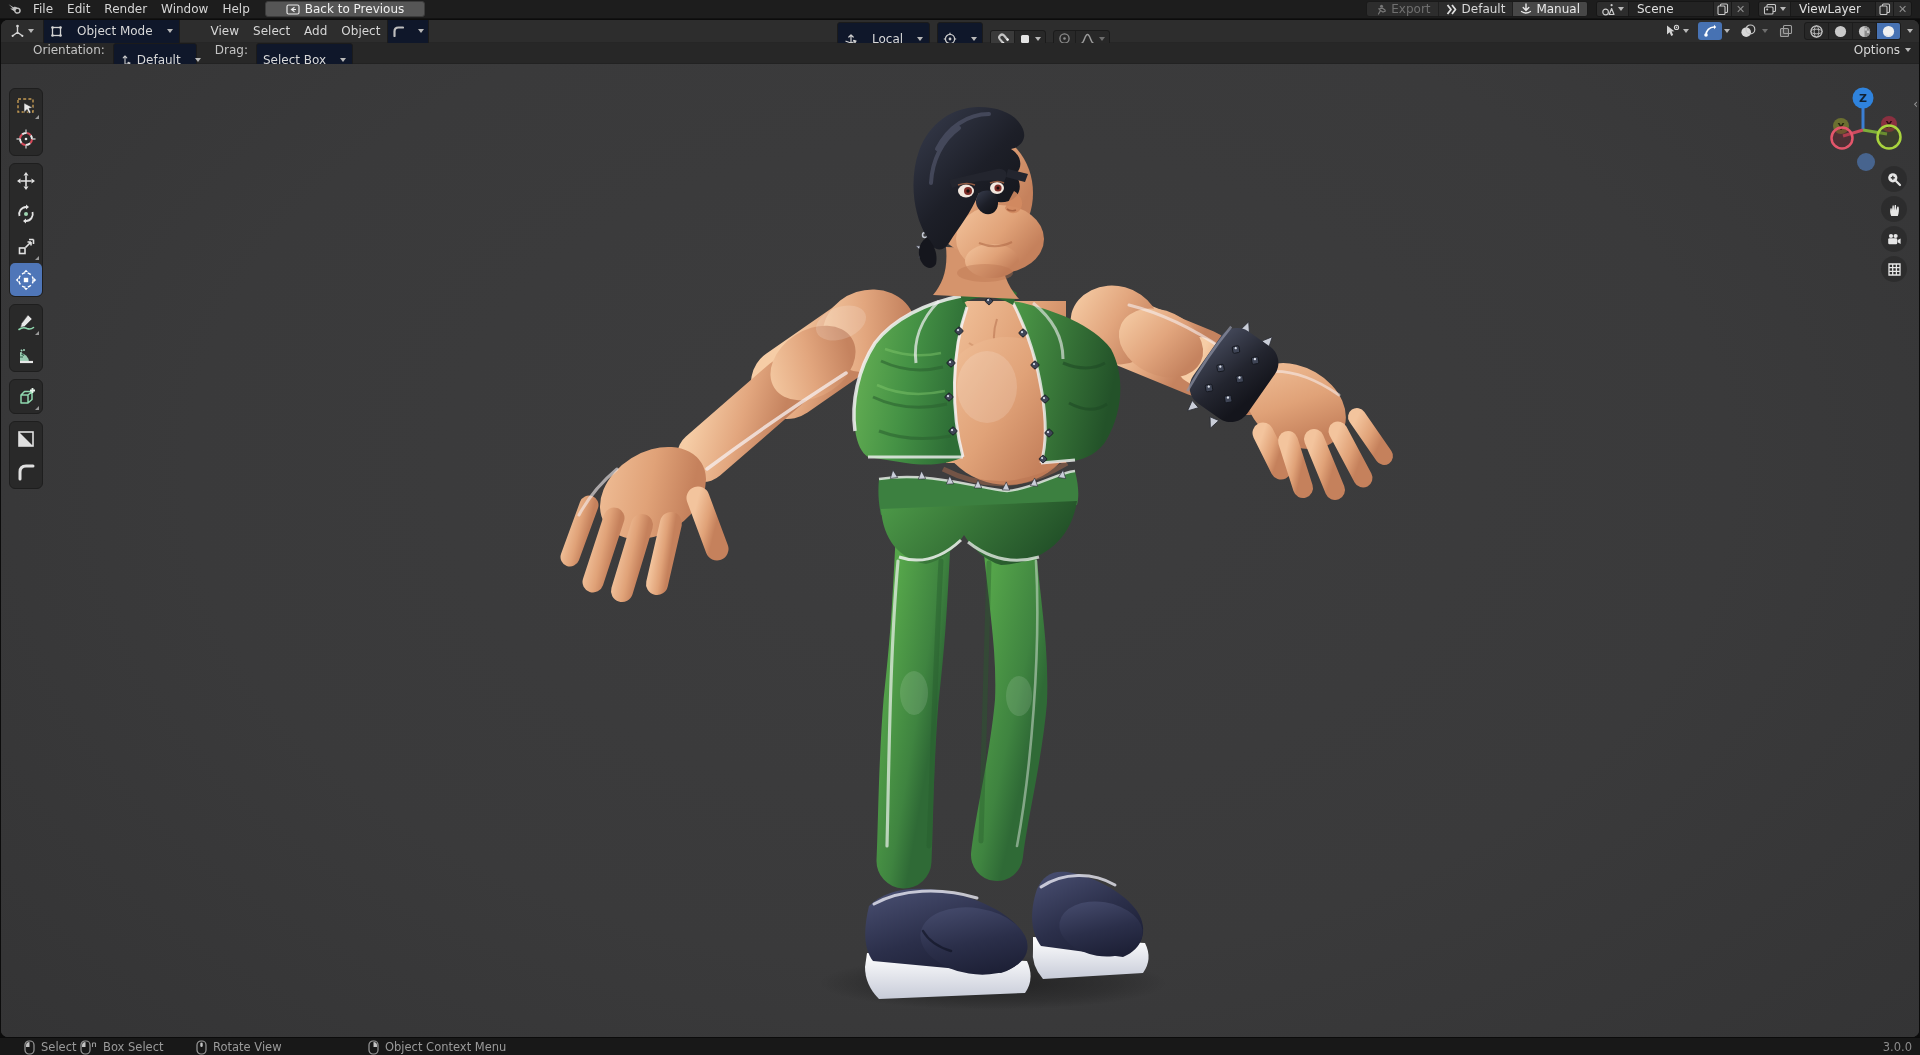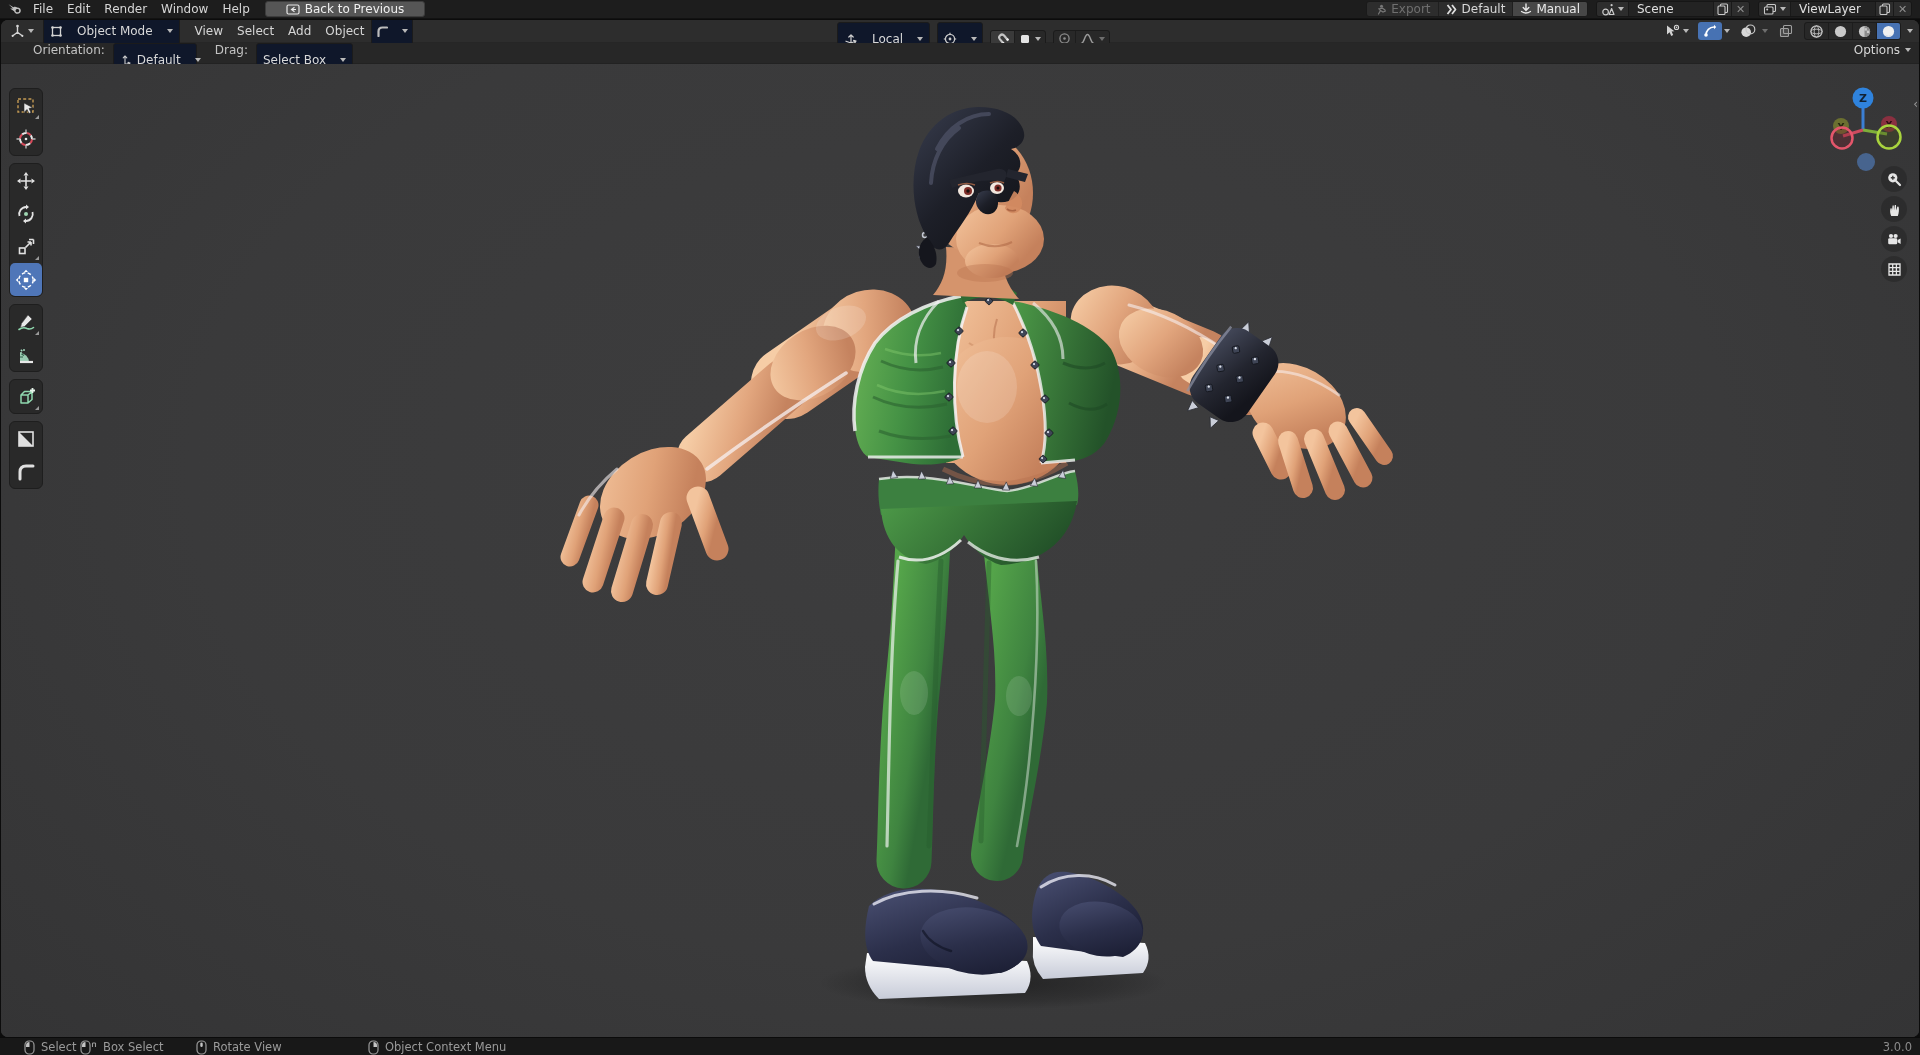--- a/index.html
+++ b/index.html
@@ -193,21 +193,21 @@
             <rect x="2.5" y="2.5" width="8" height="8" fill="none" stroke="#d4d4d4" stroke-width="1.3"></rect>
             <circle cx="2.5" cy="2.5" r="1.3" fill="#d4d4d4"></circle>
             <circle cx="10.5" cy="2.5" r="1.3" fill="#d4d4d4"></circle>
             <circle cx="2.5" cy="10.5" r="1.3" fill="#d4d4d4"></circle>
             <circle cx="10.5" cy="10.5" r="1.3" fill="#d4d4d4"></circle>
           </svg>
         </span>
       <span>Object Mode</span>
       <span class="cv"></span>
     </div>
-    <div class="hmenu" style="margin-left:8px">View</div>
+    <div class="hmenu" style="margin-left:24px">View</div>
     <div class="hmenu">Select</div>
     <div class="hmenu">Add</div>
     <div class="hmenu">Object</div>
     <div class="dd" style="padding:0 4px">
       <span>
           <svg width="12" height="12" viewBox="0 0 12 12">
             <path d="M2.5,11 L2.5,6.5 Q2.5,2.5 6.5,2.5 L11,2.5" fill="none" stroke="#bdbdbd" stroke-width="2.2" stroke-linecap="round"></path>
           </svg>
         </span>
       <span class="cv"></span>

